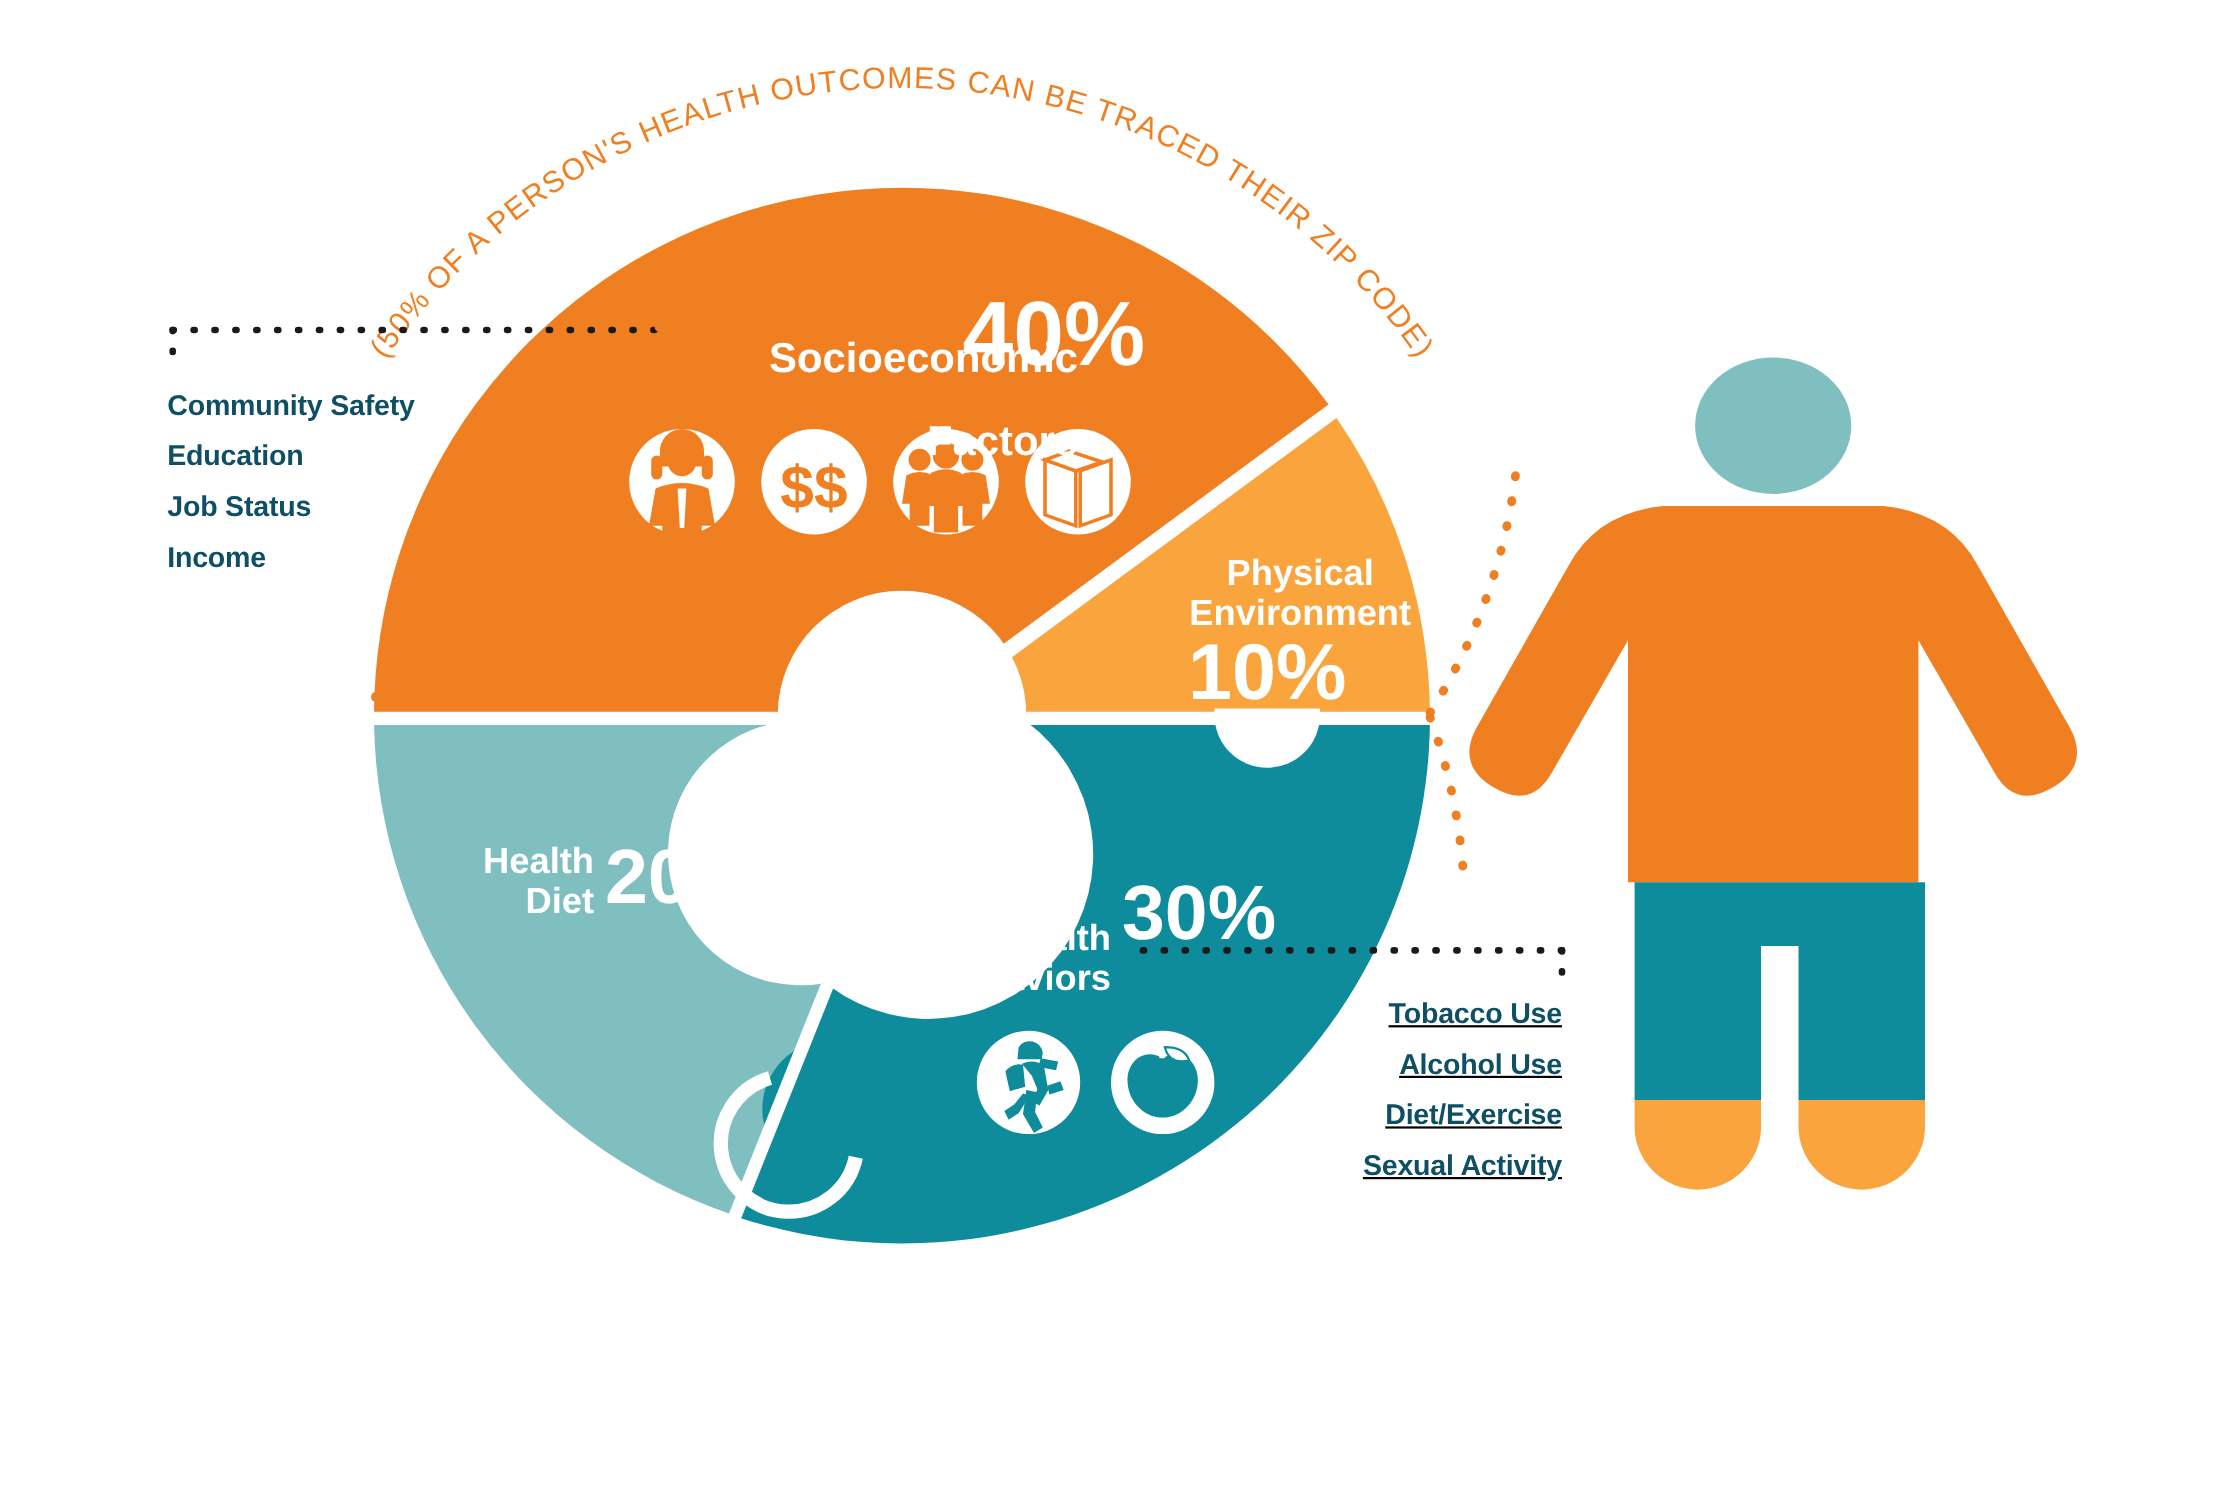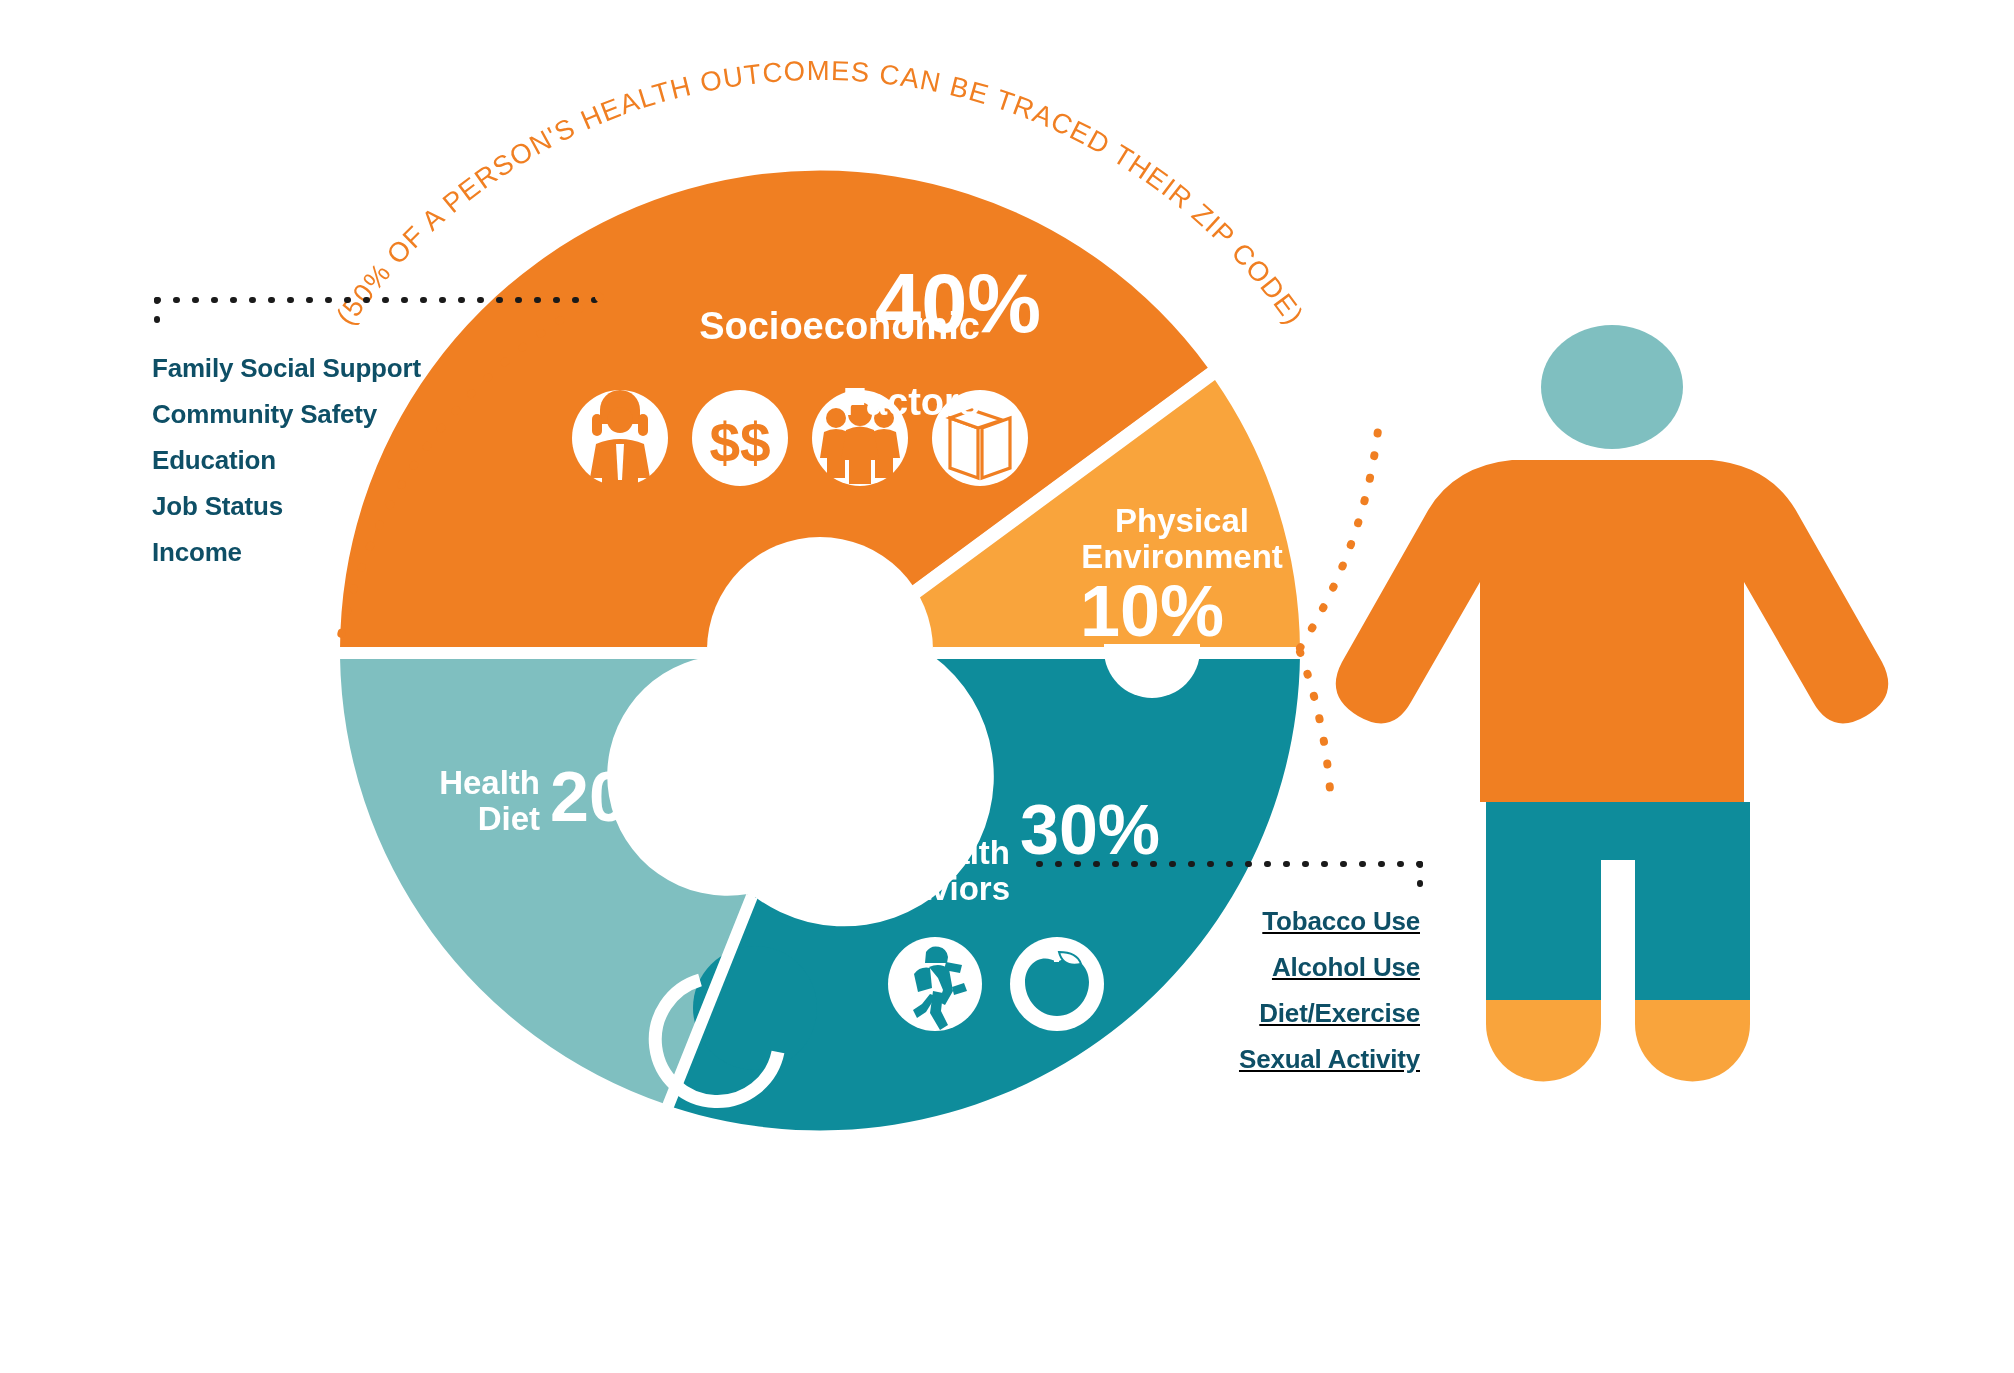--- a/index.html
+++ b/index.html
@@ -229,21 +229,20 @@
   </div>
   <div id="hc-pct">20%</div>
 
   <div class="seg-label" id="hb-label">
     <span class="name">Health</span>
     <span class="name">Behaviors</span>
   </div>
   <div id="hb-pct">30%</div>
 
   <div class="left-list">
-    <div class="list-item">Family Social Support</div>
     <div class="list-item">Community Safety</div>
     <div class="list-item">Education</div>
     <div class="list-item">Job Status</div>
     <div class="list-item">Income</div>
   </div>
 
   <div class="right-list">
     <div class="list-item">Tobacco Use</div>
     <div class="list-item">Alcohol Use</div>
     <div class="list-item">Diet/Exercise</div>

